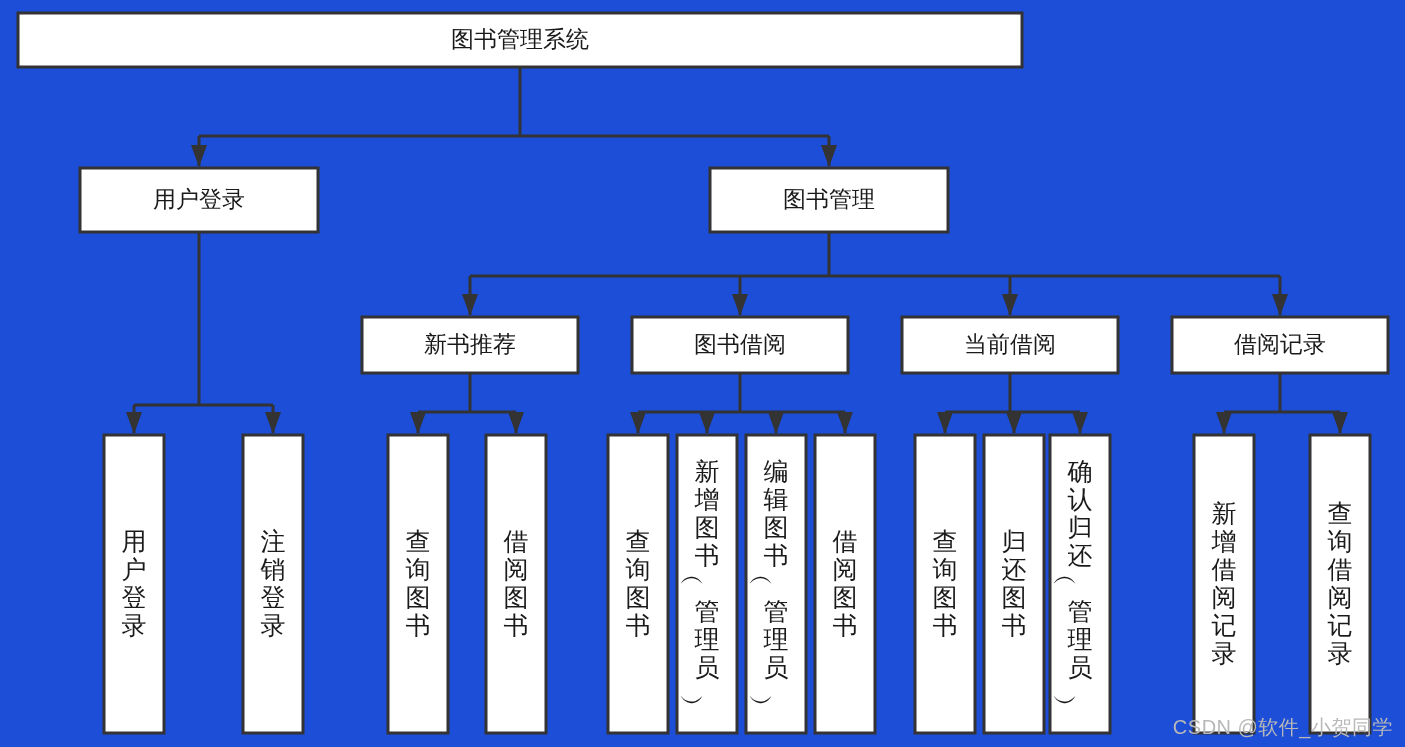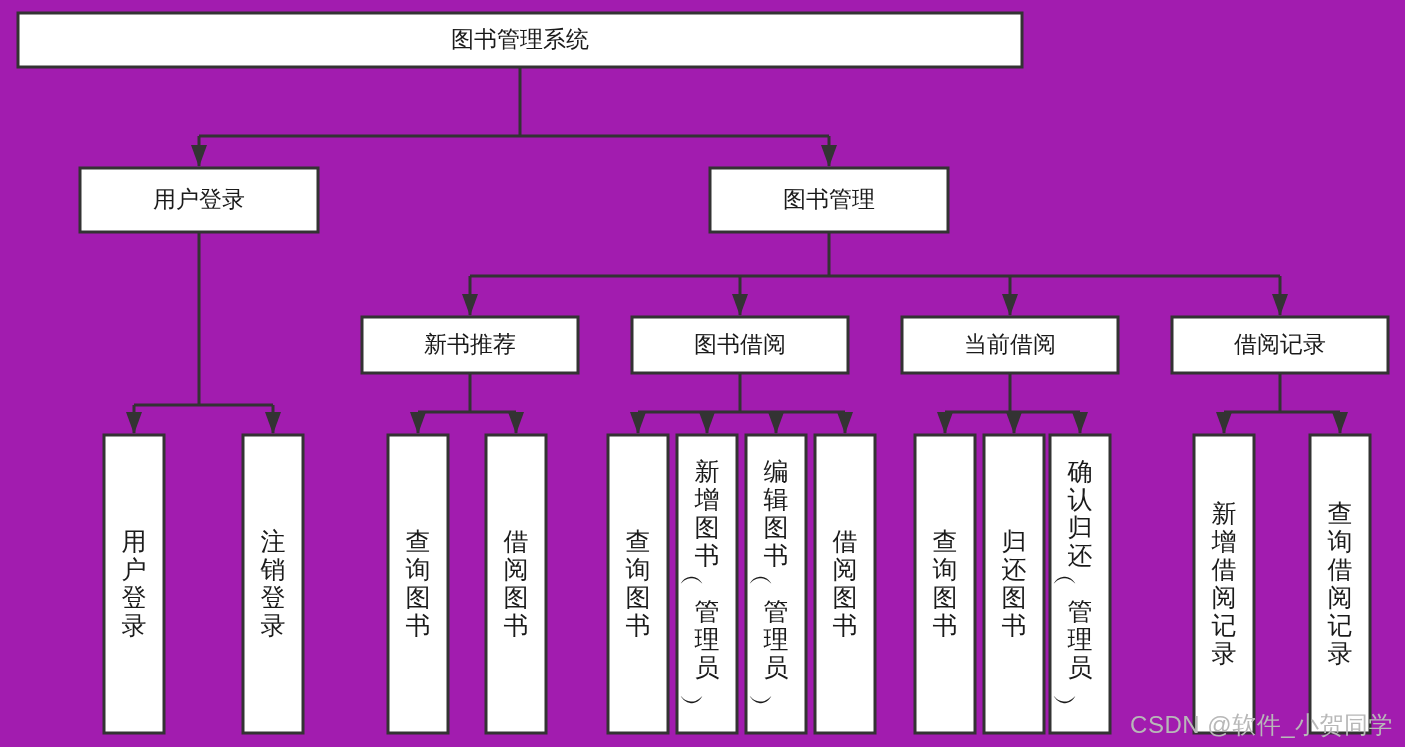--- a/index.html
+++ b/index.html
@@ -10,21 +10,21 @@
   body {
     width: 1405px;
     height: 747px;
     font-family: "Liberation Sans", "DejaVu Sans", sans-serif;
     overflow: hidden;
   }
   #diagram-root {
     position: relative;
     width: 1405px;
     height: 747px;
-    background: #a21caf;
+    background: #1d4ed8;
   }
   svg.flow {
     position: absolute;
     top: 0;
     left: 0;
     width: 1405px;
     height: 747px;
   }
   .node-rect {
     fill: #ffffff;
@@ -52,21 +52,21 @@
     font-family: "Liberation Sans", "DejaVu Sans", sans-serif;
     font-size: 25px;
     fill: #1a1a1a;
     text-anchor: middle;
   }
   .watermark {
     position: absolute;
     right: 12px;
     bottom: 6px;
     font-family: "Liberation Sans", "DejaVu Sans", sans-serif;
-    font-size: 24px;
+    font-size: 20px;
     color: #b8b8b8;
     white-space: nowrap;
     letter-spacing: 0.5px;
     user-select: none;
   }
 </style>
 </head>
 <body>
 
 <div id="diagram-root">

